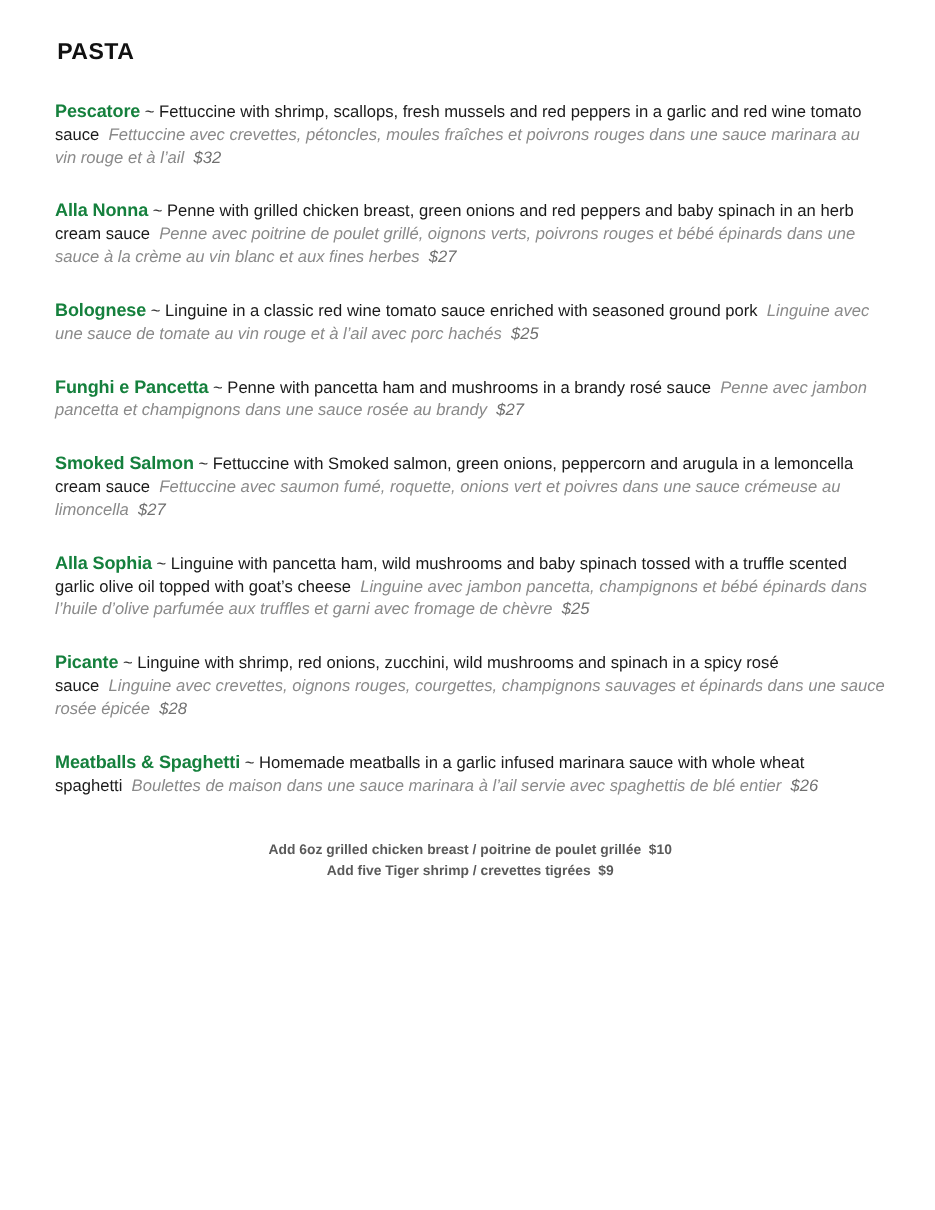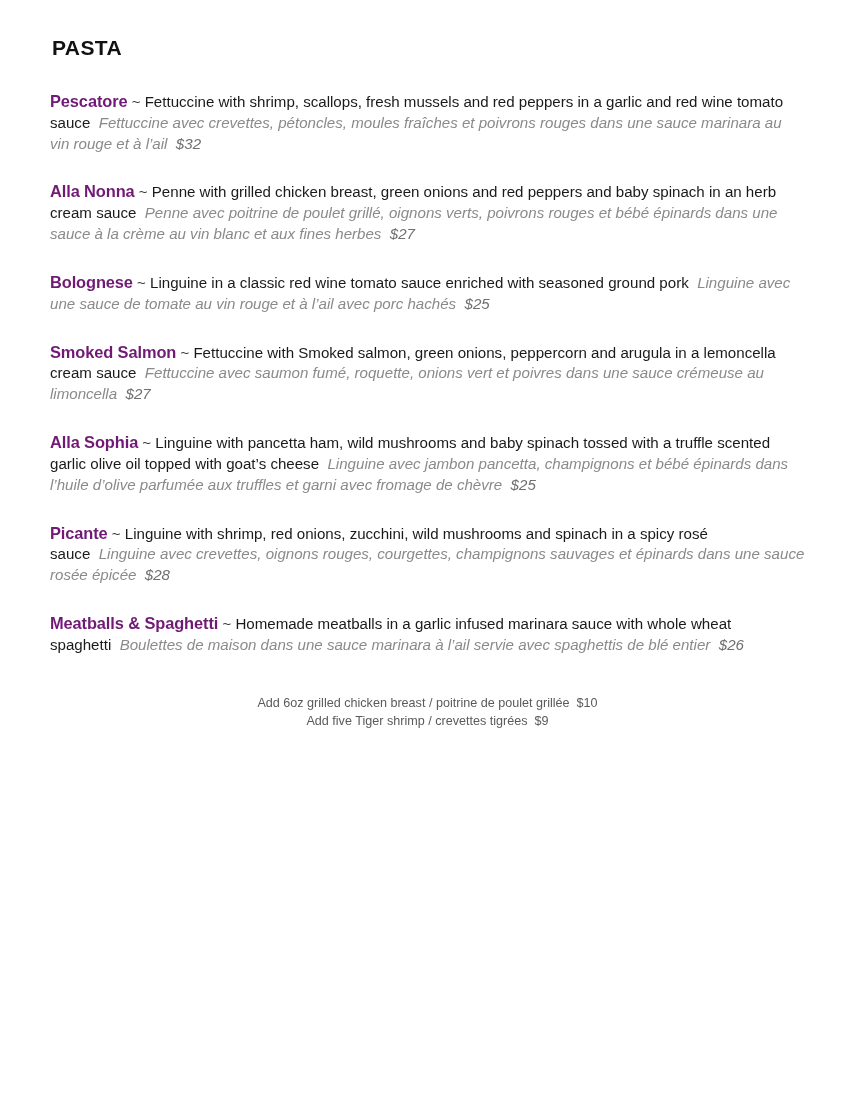--- a/index.html
+++ b/index.html
@@ -39,21 +39,21 @@
     font-size: 15.1px;
     line-height: 1.38;
     text-align: left;
   }
   .menu-item:last-child {
     margin-bottom: 0;
   }
   .item-name {
     font-weight: bold;
     font-size: 16.4px;
-    color: #701a75;
+    color: #15803d;
     letter-spacing: -0.1px;
   }
   .tilde {
     color: #333333;
     font-size: 15px;
   }
   .desc-en {
     color: #1a1a1a;
   }
   .desc-fr {
@@ -66,39 +66,41 @@
   }
   .addons {
     margin-top: 38px;
     text-align: center;
     font-size: 12.6px;
     line-height: 1.48;
     color: #5a5a5a;
   }
   .addon-line {
     margin: 0;
+    font-weight: bold;
   }
   .substitute {
     margin-top: 26px;
     text-align: center;
     font-size: 12.6px;
     color: #5a5a5a;
   }
 </style>
 </head>
 <body>
 
 <div class="page">
 
   <h1 class="section-title">PASTA</h1>
 
   <ul class="menu-list">
       <li class="menu-item"><span class="item-name">Pescatore</span> <span class="tilde">~</span> <span class="desc-en">Fettuccine with shrimp, scallops, fresh mussels and red peppers in a garlic and red wine tomato sauce</span>&nbsp;&nbsp;<span class="desc-fr">Fettuccine avec crevettes, pétoncles, moules fraîches et poivrons rouges dans une sauce marinara au vin rouge et à l’ail</span>&nbsp;&nbsp;<span class="price">$32</span></li>
       <li class="menu-item"><span class="item-name">Alla Nonna</span> <span class="tilde">~</span> <span class="desc-en">Penne with grilled chicken breast, green onions and red peppers and baby spinach in an herb cream sauce</span>&nbsp;&nbsp;<span class="desc-fr">Penne avec poitrine de poulet grillé, oignons verts, poivrons rouges et bébé épinards dans une sauce à la crème au vin blanc et aux fines herbes</span>&nbsp;&nbsp;<span class="price">$27</span></li>
       <li class="menu-item"><span class="item-name">Bolognese</span> <span class="tilde">~</span> <span class="desc-en">Linguine in a classic red wine tomato sauce enriched with seasoned ground pork</span>&nbsp;&nbsp;<span class="desc-fr">Linguine avec une sauce de tomate au vin rouge et à l’ail avec porc hachés</span>&nbsp;&nbsp;<span class="price">$25</span></li>
+      <li class="menu-item"><span class="item-name">Funghi e Pancetta</span> <span class="tilde">~</span> <span class="desc-en">Penne with pancetta ham and mushrooms in a brandy rosé sauce</span>&nbsp;&nbsp;<span class="desc-fr">Penne avec jambon pancetta et champignons dans une sauce rosée au brandy</span>&nbsp;&nbsp;<span class="price">$27</span></li>
       <li class="menu-item"><span class="item-name">Smoked Salmon</span> <span class="tilde">~</span> <span class="desc-en">Fettuccine with Smoked salmon, green onions, peppercorn and arugula in a lemoncella cream sauce</span>&nbsp;&nbsp;<span class="desc-fr">Fettuccine avec saumon fumé, roquette, onions vert et poivres dans une sauce crémeuse au limoncella</span>&nbsp;&nbsp;<span class="price">$27</span></li>
       <li class="menu-item"><span class="item-name">Alla Sophia</span> <span class="tilde">~</span> <span class="desc-en">Linguine with pancetta ham, wild mushrooms and baby spinach tossed with a truffle scented garlic olive oil topped with goat’s cheese</span>&nbsp;&nbsp;<span class="desc-fr">Linguine avec jambon pancetta, champignons et bébé épinards dans l’huile d’olive parfumée aux truffles et garni avec fromage de chèvre</span>&nbsp;&nbsp;<span class="price">$25</span></li>
       <li class="menu-item"><span class="item-name">Picante</span> <span class="tilde">~</span> <span class="desc-en">Linguine with shrimp, red onions, zucchini, wild mushrooms and spinach in a spicy rosé sauce</span>&nbsp;&nbsp;<span class="desc-fr">Linguine avec crevettes, oignons rouges, courgettes, champignons sauvages et épinards dans une sauce rosée épicée</span>&nbsp;&nbsp;<span class="price">$28</span></li>
       <li class="menu-item"><span class="item-name">Meatballs &amp; Spaghetti</span> <span class="tilde">~</span> <span class="desc-en">Homemade meatballs in a garlic infused marinara sauce with whole wheat spaghetti</span>&nbsp;&nbsp;<span class="desc-fr">Boulettes de maison dans une sauce marinara à l’ail servie avec spaghettis de blé entier</span>&nbsp;&nbsp;<span class="price">$26</span></li>
     </ul>
 
   <div class="addons">
       <div class="addon-line"><span>Add 6oz grilled chicken breast / poitrine de poulet grillée</span>&nbsp;&nbsp;<span>$10</span></div>
       <div class="addon-line"><span>Add five Tiger shrimp / crevettes tigrées</span>&nbsp;&nbsp;<span>$9</span></div>
     </div>

